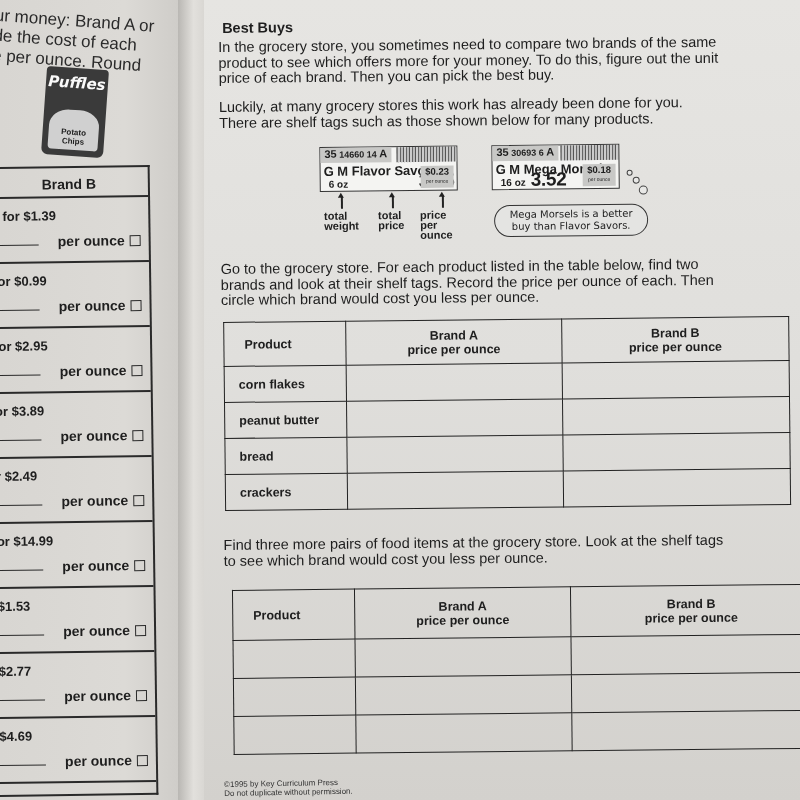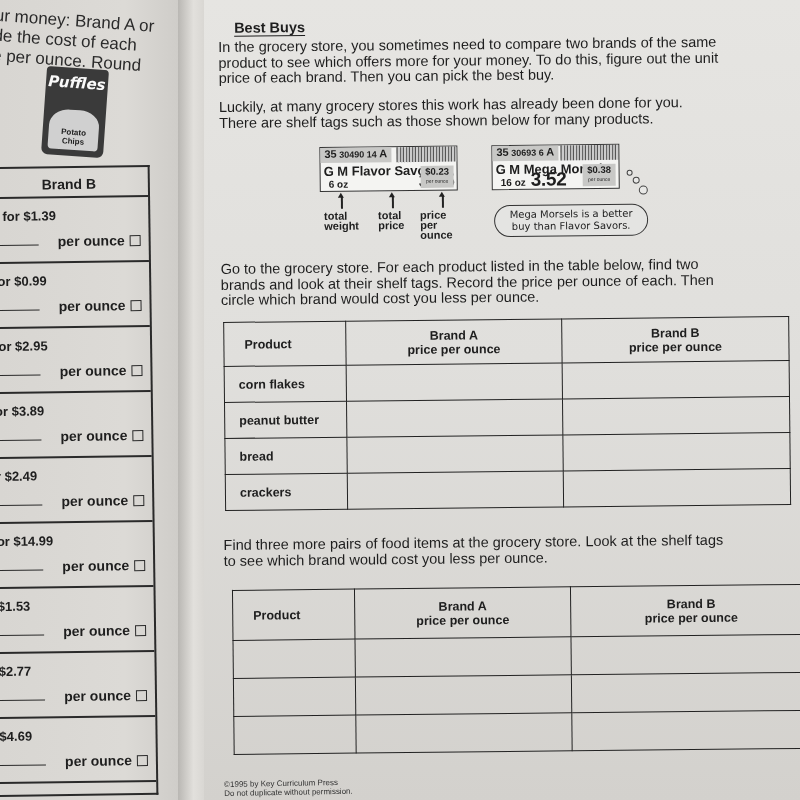--- a/index.html
+++ b/index.html
@@ -59,22 +59,22 @@
 
   
   .right-page {
     position: absolute; left: 204px; top: 0; width: 596px; height: 800px;
     background: linear-gradient(180deg, #e6e5e2 0%, #e0dfdc 45%, #d3d1cd 100%);
     overflow: hidden;
   }
   .content { position: absolute; left: 14px; top: 20px; width: 580px; transform: rotate(-0.6deg); transform-origin: 0 0; }
 
   .title {
-    font-weight: bold; font-size: 14.5px; text-decoration: underline; text-underline-offset: 3px;
-    position: absolute; left: 16px; top: 0;
+    font-weight: bold; font-size: 14.5px; text-underline-offset: 3px;
+    position: absolute; left: 4px; top: 0;
   }
   .para { position: absolute; left: 0; font-size: 14.5px; line-height: 15.5px; color: #1e1e1e; }
   .para div { white-space: nowrap; }
   .p1 { top: 20px; }
   .p2 { top: 80px; }
   .p3 { top: 242px; }
   .p4 { top: 518px; }
 
   
   .tag {
@@ -240,21 +240,21 @@
     </div>
 
     <div class="para p2">
       <div>Luckily, at many grocery stores this work has already been done for you.</div>
       <div>There are shelf tags such as those shown below for many products.</div>
     </div>
 
     <div class="tag tag1">
       <div class="code">
         <span class="big">35</span>
-        <span>30490 14</span>
+        <span>14660 14</span>
         <span class="big">A</span>
       </div>
       <div class="bars"></div>
       <div class="name">G M Flavor Savors</div>
       <div class="weight">6 oz</div>
       <div class="total">3.45</div>
       <div class="unitbox">
         <span class="up">$0.23</span>
         <span class="po">per ounce</span>
       </div>
@@ -264,21 +264,21 @@
       <div class="code">
         <span class="big">35</span>
         <span>30693 6</span>
         <span class="big">A</span>
       </div>
       <div class="bars"></div>
       <div class="name">G M Mega Morsels</div>
       <div class="weight">16 oz</div>
       <div class="total">3.52</div>
       <div class="unitbox">
-        <span class="up">$0.38</span>
+        <span class="up">$0.18</span>
         <span class="po">per ounce</span>
       </div>
     </div>
 
     <div class="callout c1">
       <span class="arrow"></span>
       <div>total</div>
       <div>weight</div>
     </div>
     <div class="callout c2">

